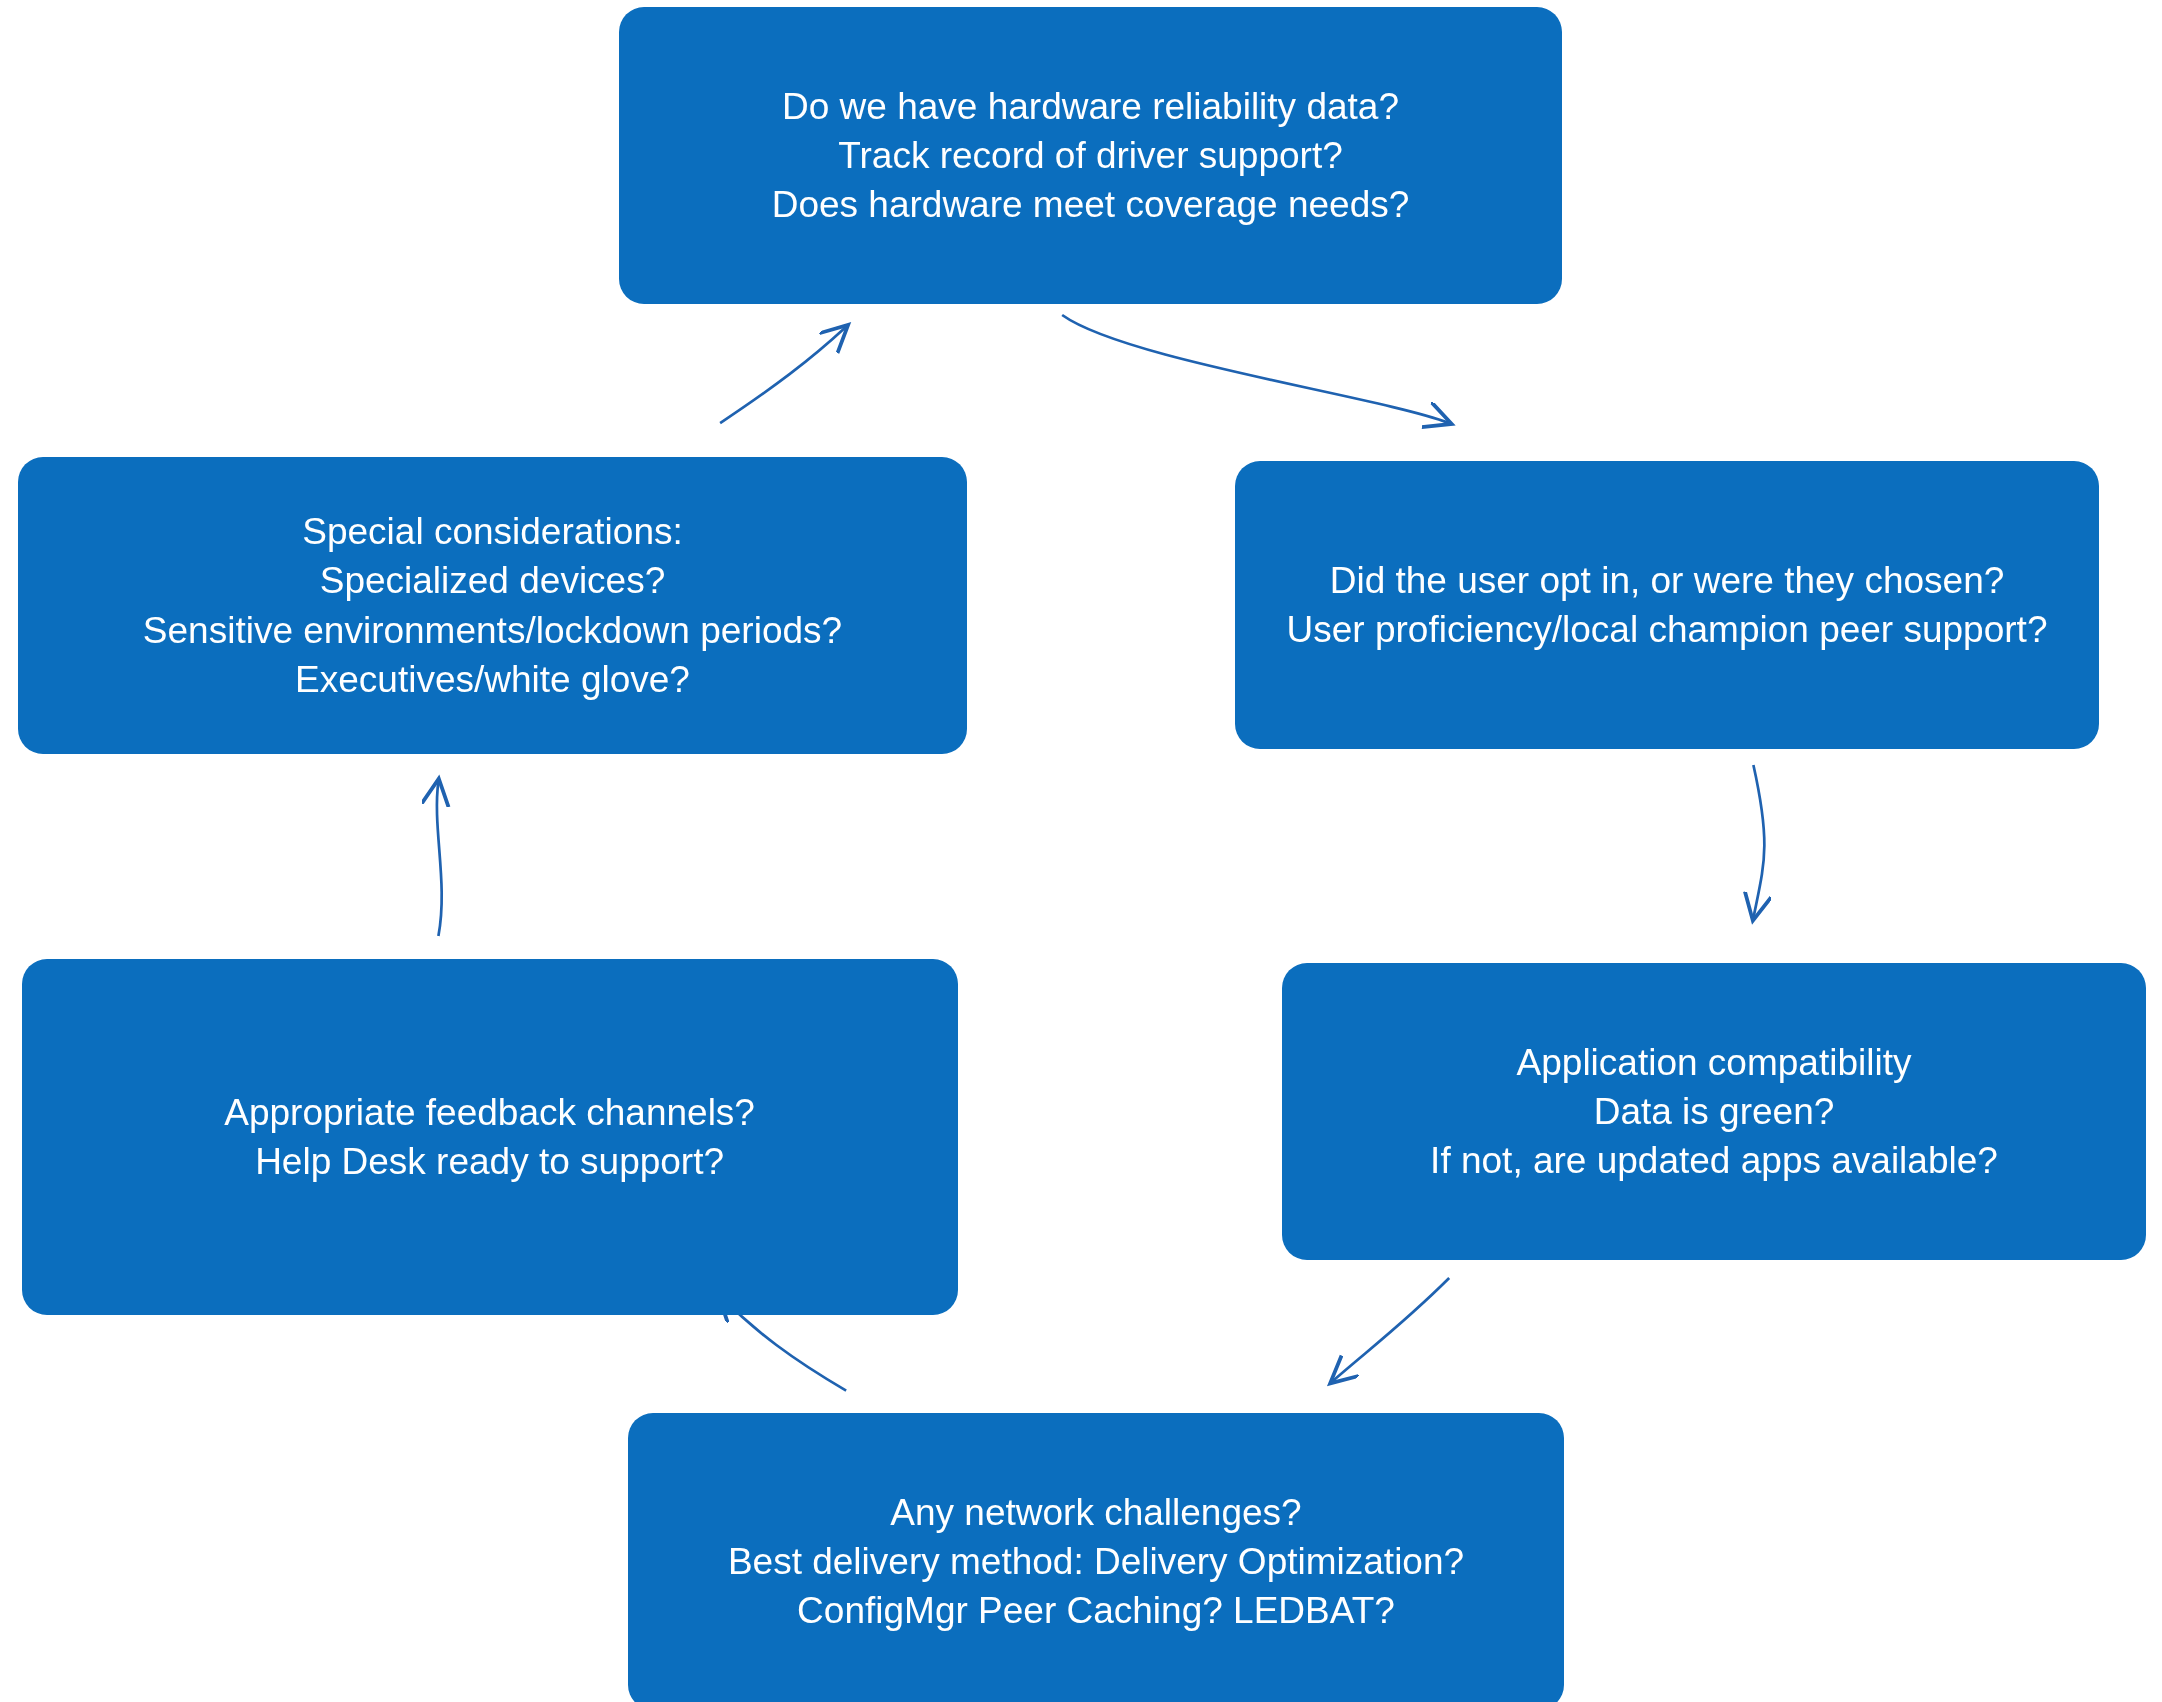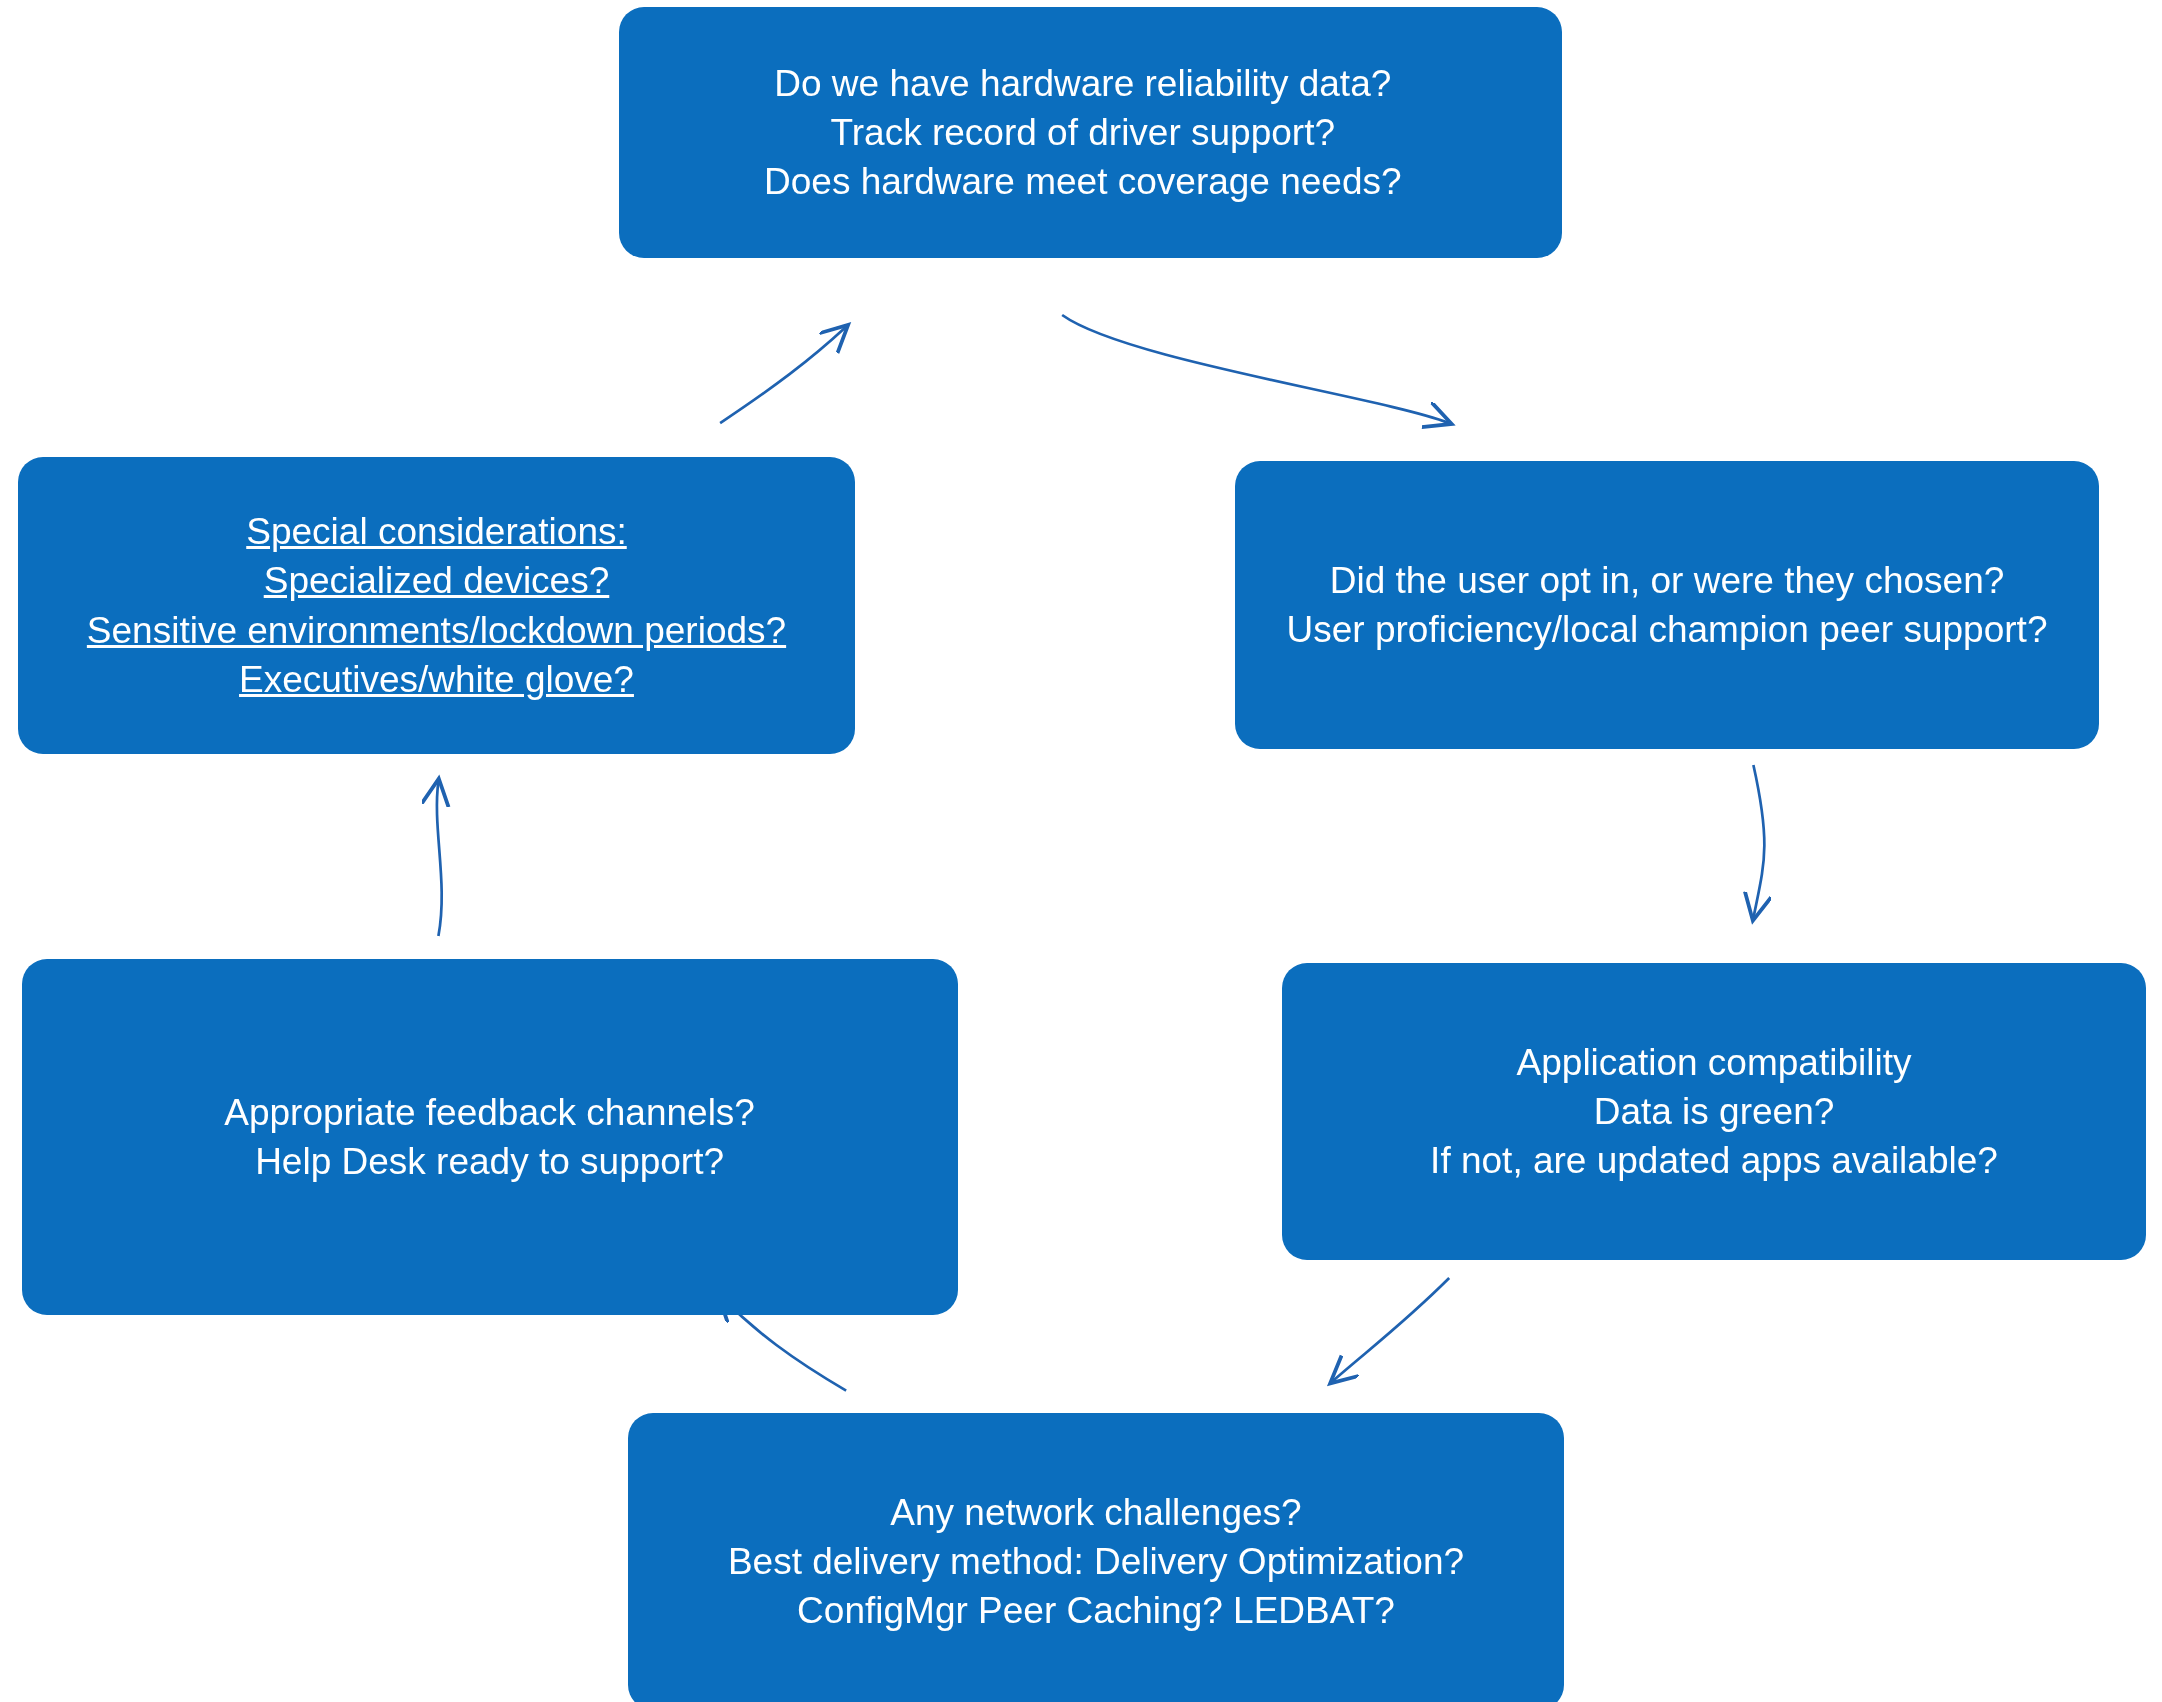--- a/index.html
+++ b/index.html
@@ -39,26 +39,26 @@
   }
   svg.arrows {
     position: absolute;
     left: 0;
     top: 0;
     width: 2163px;
     height: 1702px;
     pointer-events: none;
   }
   
-  #node-hardware   { left: 619px;  top: 7.2px;    width: 943px; height: 251px; padding-left: 8px; }
+  #node-hardware   { left: 619px;  top: 7.2px;    width: 943px; height: 297px; }
   #node-user       { left: 1235px; top: 461px;  width: 864px;  height: 288px; align-items: center; }
   #node-appcompat  { left: 1235px; top: 963px; width: 864px;  height: 297px; margin-left: 47px; }
   #node-network    { left: 628px;  top: 1413px; width: 936px; height: 297px; }
   #node-feedback   { left: 21.6px;   top: 959px; width: 936px; height: 356px; }
-  #node-special    { left: 18px;   top: 457px;  width: 837px; height: 297px; text-decoration: underline; }
+  #node-special    { left: 18px;   top: 457px;  width: 949px; height: 297px; }
 </style>
 </head>
 <body>
 
 <div id="canvas">
 
   <svg class="arrows" viewBox="0 0 2403 1891">
     <defs>
       <marker id="ah" markerWidth="12" markerHeight="12" refX="9" refY="5" orient="auto" markerUnits="strokeWidth">
         <path d="M0,0 L10,5 L0,10" fill="none" stroke="#1f62b0" stroke-width="1.4"></path>

